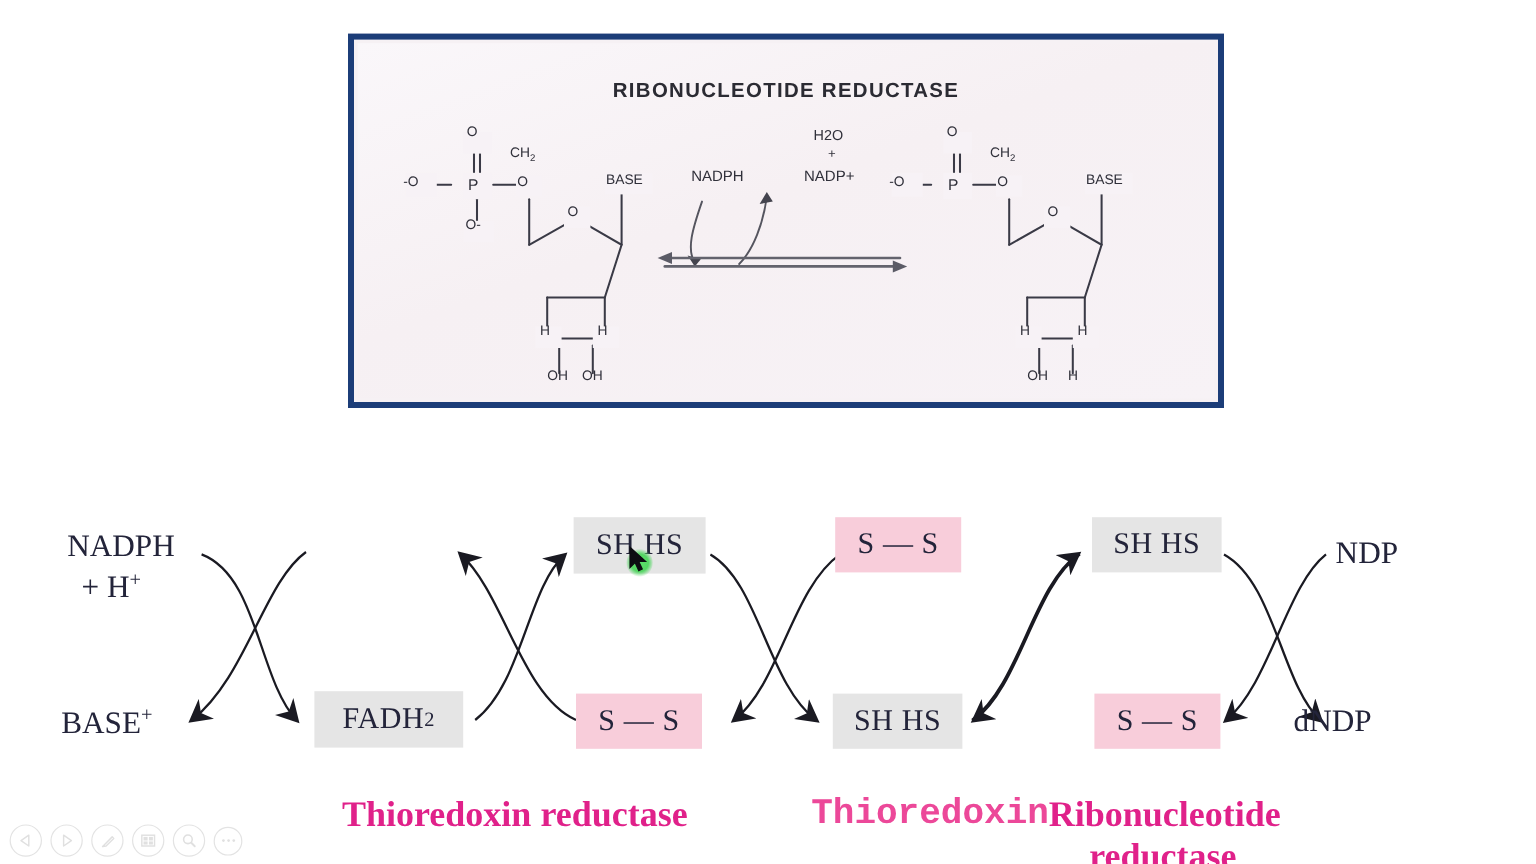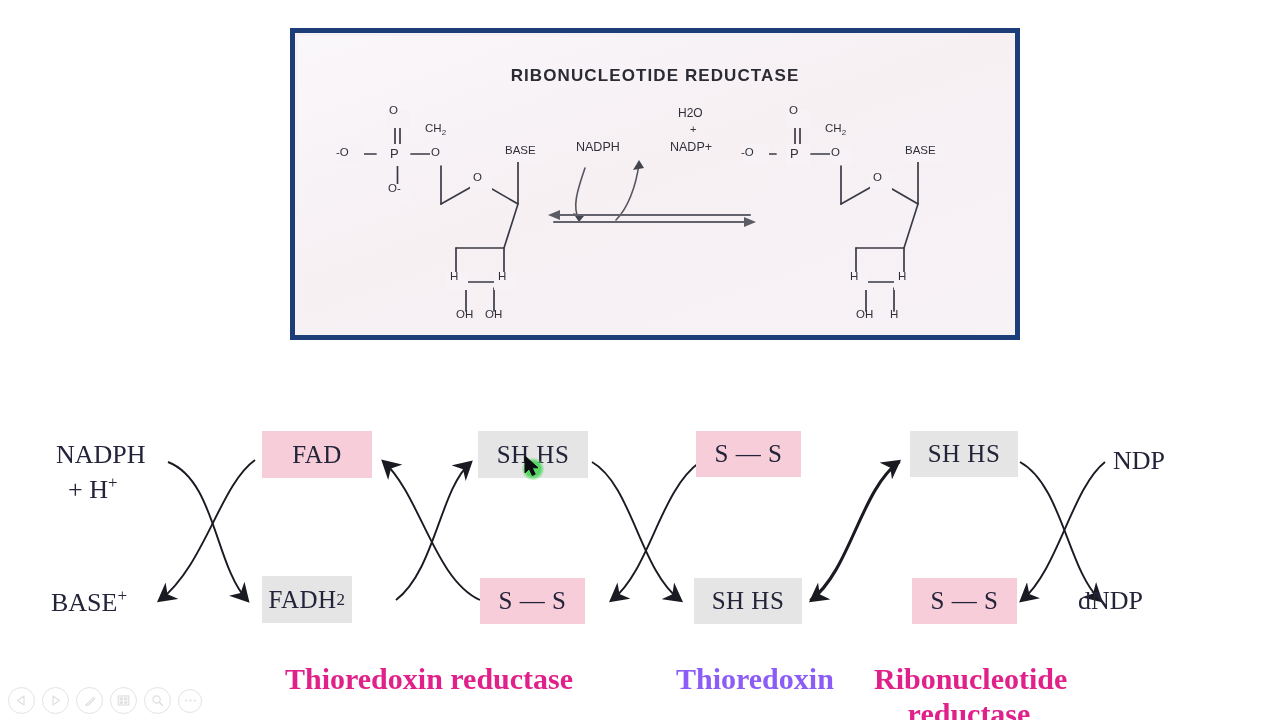--- a/index.html
+++ b/index.html
@@ -40,21 +40,21 @@
   .sidelabel{
     position:absolute;font-family:"Liberation Serif",serif;
     font-size:26px;color:#23243a;white-space:nowrap;
   }
   .sidelabel sup{font-size:17px;}
   .enzlabel{
     position:absolute;font-family:"Liberation Serif",serif;font-weight:bold;
     font-size:30px;white-space:nowrap;text-align:center;line-height:1.15;
   }
   .enzlabel.magenta{color:#e0218a;}
-  .enzlabel.dark{color:#8b5cf6;}
+  .enzlabel.dark{color:#ec4899;font-family:Liberation Mono, monospace;}
   svg#cycle-arrows{position:absolute;left:0;top:0;width:1280px;height:250px;overflow:visible;}
 
   
   #cursor{position:absolute;left:518px;top:452px;width:34px;height:34px;pointer-events:none;}
   #cursor .glow{
     position:absolute;left:4px;top:5px;width:22px;height:24px;border-radius:50%;
     background:radial-gradient(circle,#5ce06a 0%,#55d664 45%,rgba(90,214,104,0) 72%);
   }
   #cursor svg{position:absolute;left:6px;top:3px;}
 
@@ -216,22 +216,21 @@
       <path d="M1020,62 C1062,85 1068,170 1100,200" marker-end="url(#ah)"></path>
     </g>
   </svg>
 
   <div class="sidelabel" style="left:56px;top:40px;"><span>NADPH</span></div>
   <div class="sidelabel" style="left:68px;top:73px;"><span>+  H</span><sup>+</sup></div>
   <div class="sidelabel" style="left:51px;top:186px;"><span>BASE</span><sup>+</sup></div>
   <div class="sidelabel" style="left:1113px;top:46px;">NDP</div>
   <div class="sidelabel" style="left:1078px;top:186px;">dNDP</div>
 
-  <div class="rxbox pink" style="left:262px;top:31px;width:110px;height:47px;">FAD</div>
-  <div class="rxbox blue" style="left:262px;top:176px;width:90px;height:47px;">
+  <div class="rxbox blue" style="left:262px;top:176px;width:124px;height:47px;">
       <span>FADH</span>
       <sub style="font-size:17px">2</sub>
     </div>
 
   <div class="rxbox blue" style="left:478px;top:31px;width:110px;height:47px;">SH  HS</div>
   <div class="rxbox pink" style="left:480px;top:178px;width:105px;height:46px;">S — S</div>
 
   <div class="rxbox pink" style="left:696px;top:31px;width:105px;height:46px;">S — S</div>
   <div class="rxbox blue" style="left:694px;top:178px;width:108px;height:46px;">SH   HS</div>
 

